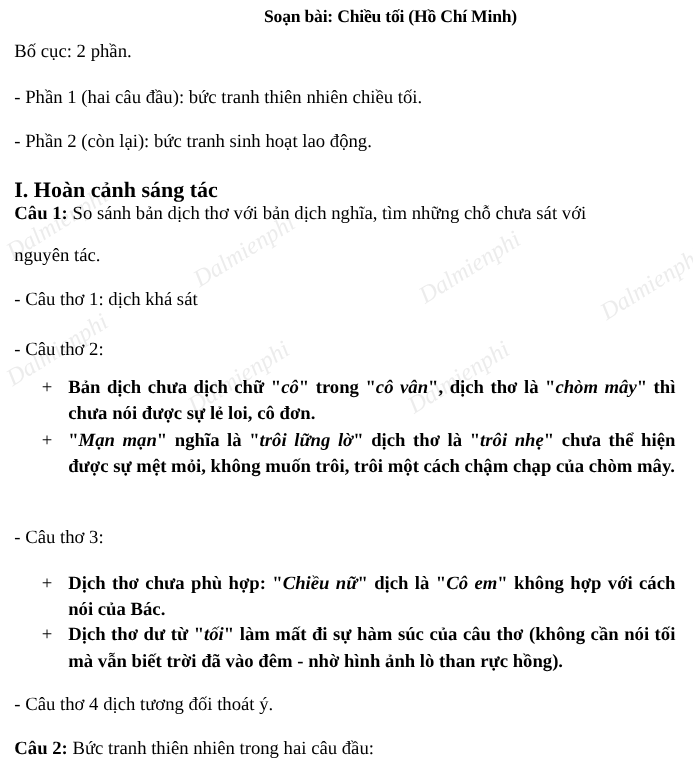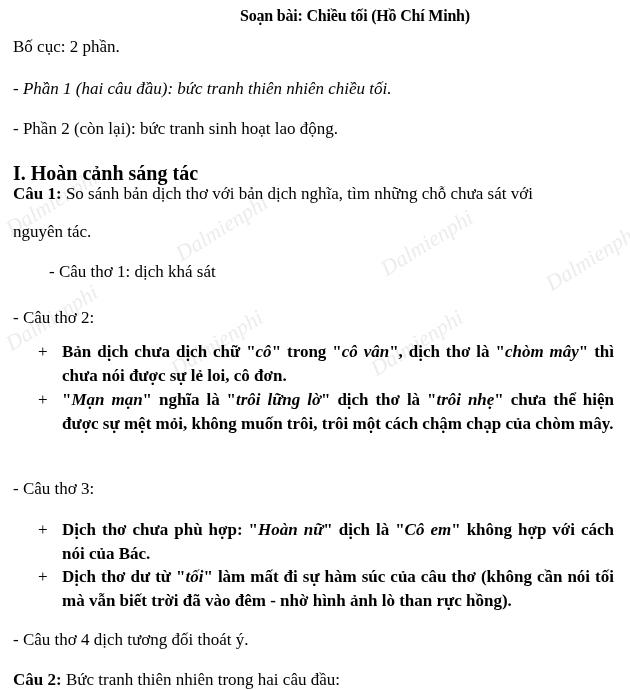--- a/index.html
+++ b/index.html
@@ -28,48 +28,48 @@
 <div class="wm" style="left:170px;top:215px;">Dalmienphi</div>
 <div class="wm" style="left:375px;top:230px;">Dalmienphi</div>
 <div class="wm" style="left:540px;top:245px;">Dalmienphi</div>
 <div class="wm" style="left:0px;top:305px;">Dalmienphi</div>
 <div class="wm" style="left:165px;top:330px;">Dalmienphi</div>
 <div class="wm" style="left:365px;top:330px;">Dalmienphi</div>
 
 <div class="line title">Soạn bài: Chiều tối (Hồ Chí Minh)</div>
 
 <div class="line p" style="top:37px;">Bố cục: 2 phần.</div>
-<div class="line p" style="top:79px;font-style:italic;">- Phần 1 (hai câu đầu): bức tranh thiên nhiên chiều tối.</div>
+<div class="line p" style="top:79px;">- Phần 1 (hai câu đầu): bức tranh thiên nhiên chiều tối.</div>
 <div class="line p" style="top:119px;">- Phần 2 (còn lại): bức tranh sinh hoạt lao động.</div>
 
 <div class="line h" style="top:163px;">I. Hoàn cảnh sáng tác</div>
 
 <div class="line p" style="top:184px;">
   <b>Câu 1:</b><span> So sánh bản dịch thơ với bản dịch nghĩa, tìm những chỗ chưa sát với</span>
 </div>
 <div class="line p" style="top:222px;">nguyên tác.</div>
 
-<div class="line p" style="top:262px;margin-left:36px;">- Câu thơ 1: dịch khá sát</div>
+<div class="line p" style="top:262px;">- Câu thơ 1: dịch khá sát</div>
 <div class="line p" style="top:308px;">- Câu thơ 2:</div>
 
 <div class="bullet" style="top:340px;">+</div>
 <div class="btext" style="top:340px;">
   <span>Bản dịch chưa dịch chữ "</span><i>cô</i><span>" trong "</span><i>cô vân</i><span>", dịch thơ là "</span><i>chòm mây</i><span>" thì chưa nói được sự lẻ loi, cô đơn.</span>
 </div>
 
 <div class="bullet" style="top:388px;">+</div>
 <div class="btext" style="top:388px;">
   <span>"</span><i>Mạn mạn</i><span>" nghĩa là "</span><i>trôi lững lờ</i><span>" dịch thơ là "</span><i>trôi nhẹ</i><span>" chưa thể hiện được sự mệt mỏi, không muốn trôi, trôi một cách chậm chạp của chòm mây.</span>
 </div>
 
 <div class="line p" style="top:479px;text-align:center;">- Câu thơ 3:</div>
 
 <div class="bullet" style="top:518px;">+</div>
 <div class="btext" style="top:518px;">
-  <span>Dịch thơ chưa phù hợp: "</span><i>Hoàn nữ</i><span>" dịch là "</span><i>Cô em</i><span>" không hợp với cách nói của Bác.</span>
+  <span>Dịch thơ chưa phù hợp: "</span><i>Chiều nữ</i><span>" dịch là "</span><i>Cô em</i><span>" không hợp với cách nói của Bác.</span>
 </div>
 
 <div class="bullet" style="top:565px;">+</div>
 <div class="btext" style="top:565px;">
   <span>Dịch thơ dư từ "</span><i>tối</i><span>" làm mất đi sự hàm súc của câu thơ (không cần nói tối mà vẫn biết trời đã vào đêm - nhờ hình ảnh lò than rực hồng).</span>
 </div>
 
 <div class="line p" style="top:630px;">- Câu thơ 4 dịch tương đối thoát ý.</div>
 
 <div class="line p" style="top:670px;">

